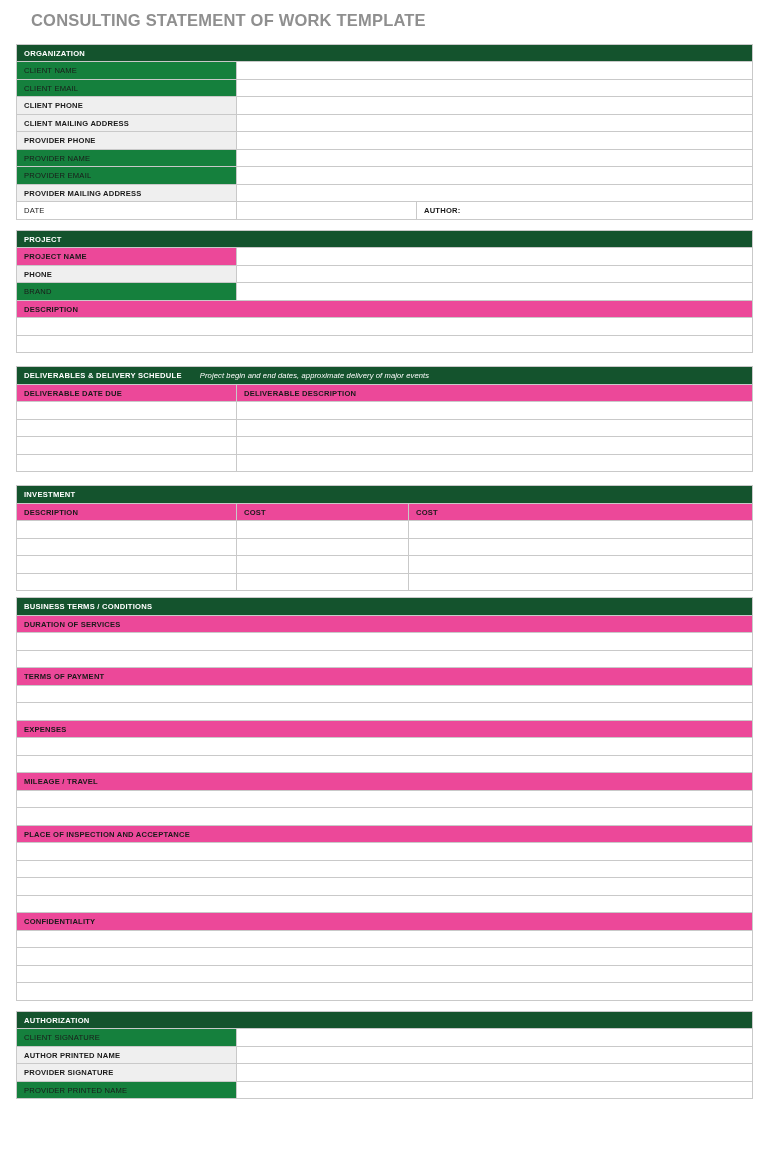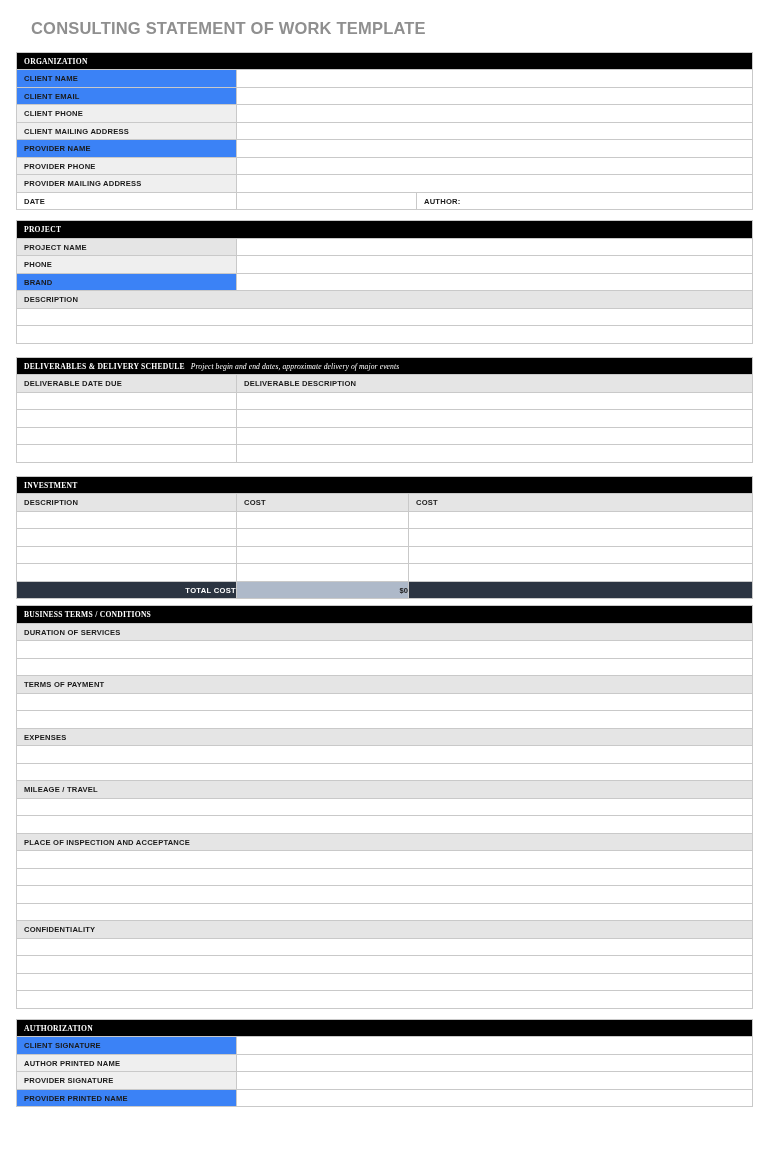--- a/index.html
+++ b/index.html
@@ -13,21 +13,21 @@
     font-family: "Liberation Sans", sans-serif;
     color: #1a1a1a;
     overflow: hidden;
   }
 
   .page {
     width: 768px;
     height: 879px;
     position: relative;
     box-sizing: border-box;
-    padding: 8px 16px;
+    padding: 0 16px;
   }
 
   
   .doc-title {
     font-size: 16.5px;
     font-weight: bold;
     color: #8f8f8f;
     letter-spacing: 0.2px;
     padding: 11px 0 0 15px;
     line-height: 1.2;
@@ -44,49 +44,49 @@
     height: 16.5px;
     padding: 0 0 0 7px;
     border: 1px solid #c9c9c9;
     vertical-align: middle;
     overflow: hidden;
     white-space: nowrap;
   }
 
   
   .banner td {
-    background: #000000;
+    background: #14532d;
     color: #ffffff;
     font-weight: bold;
     letter-spacing: 0.25px;
     border: 1px solid #2b3441;
     height: 15px;
-    font-family: Liberation Serif, serif;
   }
   .banner .sub {
     font-weight: normal;
     font-style: italic;
     letter-spacing: 0.1px;
     padding-left: 6px;
+    margin-left: 12px;
   }
 
   
   .lbl {
-    background: #3b82f6;
-    font-weight: bold;
+    background: #15803d;
+    font-weight: normal;
     letter-spacing: 0.2px;
   }
   .lbl-alt {
     background: #efefef;
     font-weight: bold;
     letter-spacing: 0.2px;
   }
   
   .blue {
-    background: #e5e5e5;
+    background: #ec4899;
     font-weight: bold;
     letter-spacing: 0.2px;
   }
   .white { background: #ffffff; }
 
   .total-lbl {
     background: #2b3441;
     color: #ffffff;
     font-weight: bold;
     text-align: right;
@@ -138,33 +138,37 @@
       </tr>
       <tr>
         <td class="lbl-alt">CLIENT  PHONE</td>
         <td class="white" colspan="2"></td>
       </tr>
       <tr>
         <td class="lbl-alt">CLIENT MAILING ADDRESS</td>
         <td class="white" colspan="2"></td>
       </tr>
       <tr>
+        <td class="lbl-alt">PROVIDER PHONE</td>
+        <td class="white" colspan="2"></td>
+      </tr>
+      <tr>
         <td class="lbl">PROVIDER NAME</td>
         <td class="white" colspan="2"></td>
       </tr>
       <tr>
-        <td class="lbl-alt">PROVIDER PHONE</td>
+        <td class="lbl">PROVIDER EMAIL</td>
         <td class="white" colspan="2"></td>
       </tr>
       <tr>
         <td class="lbl-alt">PROVIDER MAILING ADDRESS</td>
         <td class="white" colspan="2"></td>
       </tr>
       <tr>
-        <td class="white" style="font-weight:bold;letter-spacing:.2px;">DATE</td>
+        <td class="white" style="font-weight:normal;letter-spacing:.2px;">DATE</td>
         <td class="white"></td>
         <td class="white" style="font-weight:bold;letter-spacing:.2px;">AUTHOR:</td>
       </tr>
     </tbody>
   </table>
 
   <div class="gap"></div>
 
   <table class="tbl">
     <colgroup>
@@ -265,25 +269,20 @@
       <tr>
         <td class="white"></td>
         <td class="white"></td>
         <td class="white"></td>
       </tr>
       <tr>
         <td class="white"></td>
         <td class="white"></td>
         <td class="white"></td>
       </tr>
-      <tr>
-        <td class="total-lbl">TOTAL COST</td>
-        <td class="total-val">$0</td>
-        <td class="total-end"></td>
-      </tr>
     </tbody>
   </table>
 
   <div class="gap-sm"></div>
 
   <table class="tbl">
     <colgroup>
         <col style="width:736px">
       </colgroup>
     <tbody>

